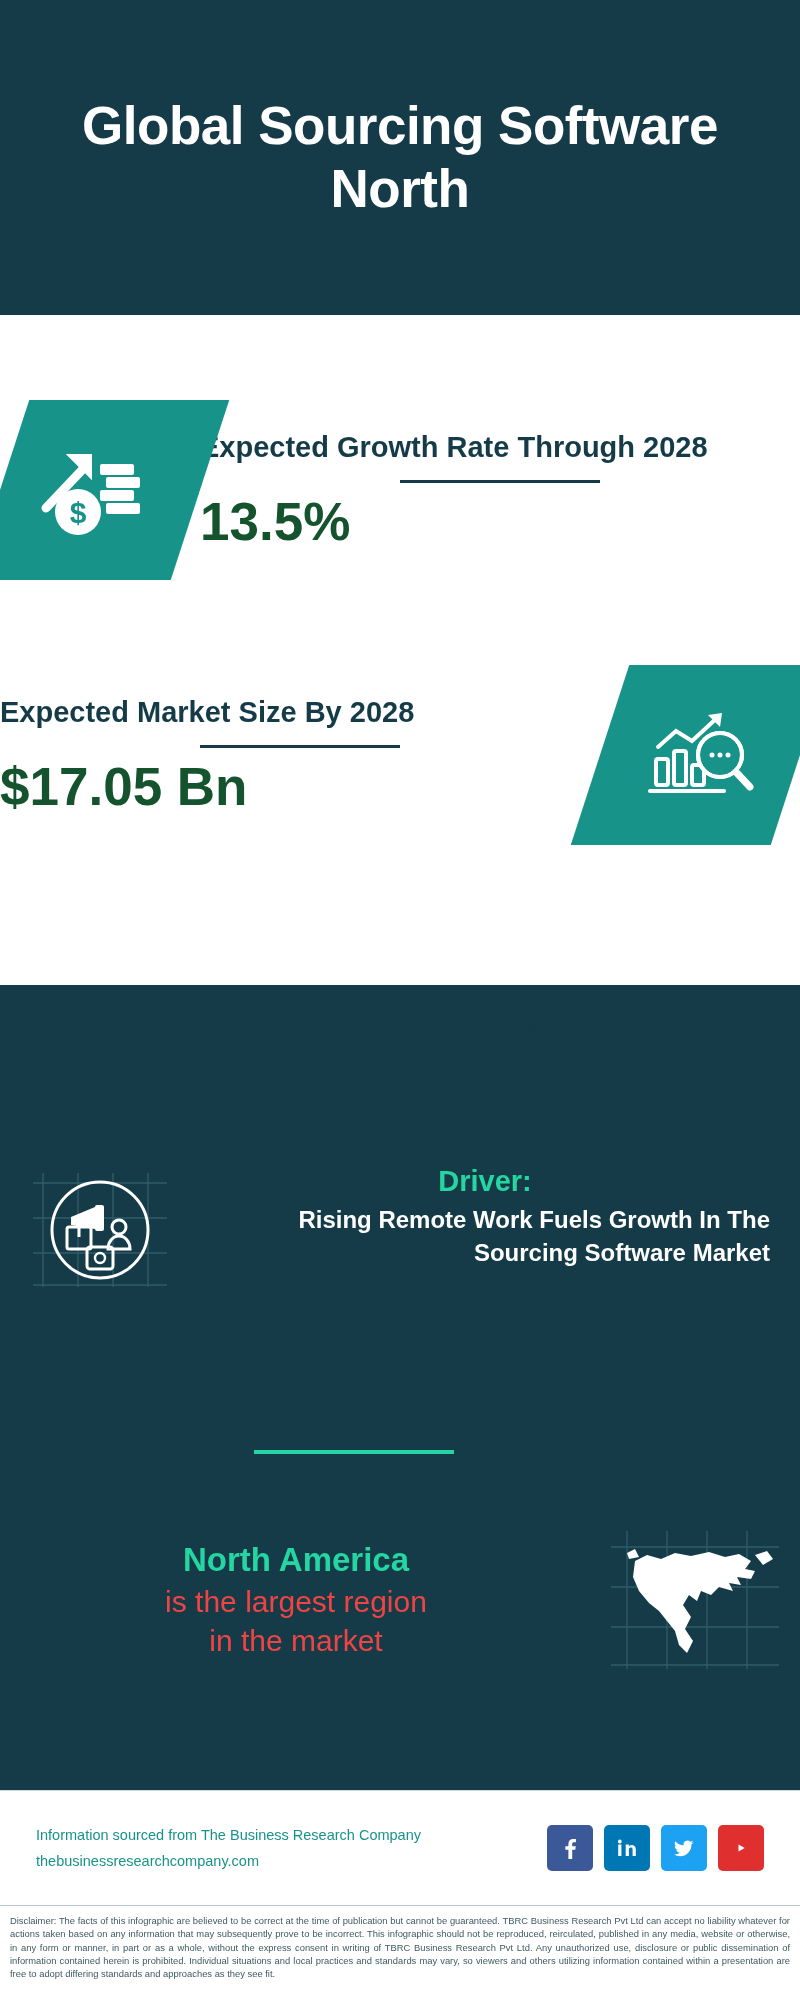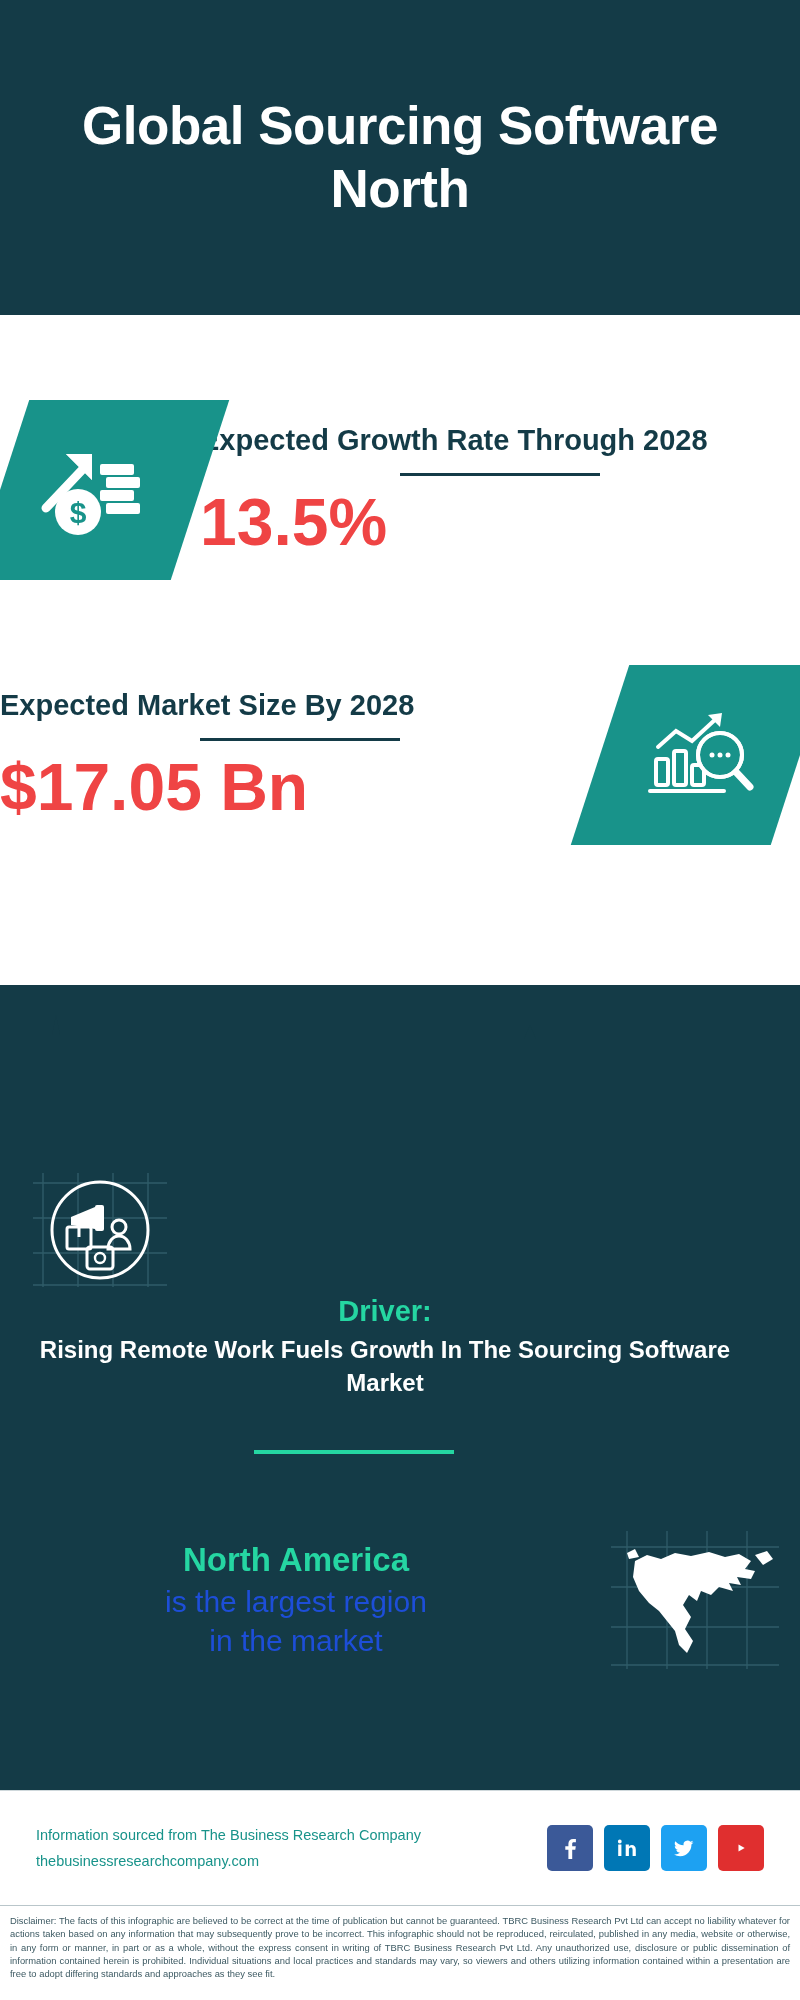--- a/index.html
+++ b/index.html
@@ -76,22 +76,22 @@
     font-weight: bold;
     line-height: 1.32;
   }
   .divider-line {
     width: 200px;
     height: 3px;
     background: #143b47;
     margin: 14px auto 10px auto;
   }
   .stat-value {
-    color: #ef4444;
-    font-size: 66px;
+    color: #14532d;
+    font-size: 53px;
     font-weight: bold;
     line-height: 1.1;
   }
 
   
   .lower {
     position: absolute;
     top: 985px; left: 0;
     width: 800px;
     height: 805px;
@@ -103,40 +103,39 @@
     width: 800px;
     height: 135px;
   }
 
   .driver-block {
     position: absolute;
     top: 1165px; left: 0;
     width: 800px;
     display: flex;
     align-items: flex-start;
-    flex-direction: column;
   }
   .driver-icon-wrap {
     width: 200px; flex: none;
     display: flex; align-items: center; justify-content: center;
   }
   .driver-text { flex: 1; padding-right: 30px; }
   .driver-title {
     color: #25d6a2;
     font-size: 29px;
     font-weight: bold;
     text-align: center;
     margin-bottom: 6px;
   }
   .driver-body {
     color: #ffffff;
     font-size: 24px;
     font-weight: bold;
     line-height: 1.36;
-    text-align: center;
+    text-align: right;
   }
 
   .mid-rule {
     position: absolute;
     top: 1450px;
     left: 254px;
     width: 200px;
     height: 4px;
     background: #25d6a2;
   }
@@ -151,21 +150,21 @@
   }
   .region-text { flex: 1; padding-left: 30px; }
   .region-name {
     color: #25d6a2;
     font-size: 33px;
     font-weight: bold;
     text-align: center;
     line-height: 1.3;
   }
   .region-sub {
-    color: #1d4ed8;
+    color: #ef4444;
     font-size: 30px;
     line-height: 1.32;
     text-align: center;
   }
   .region-map-wrap {
     width: 210px; flex: none;
     display: flex; align-items: center; justify-content: center;
   }
 
   

